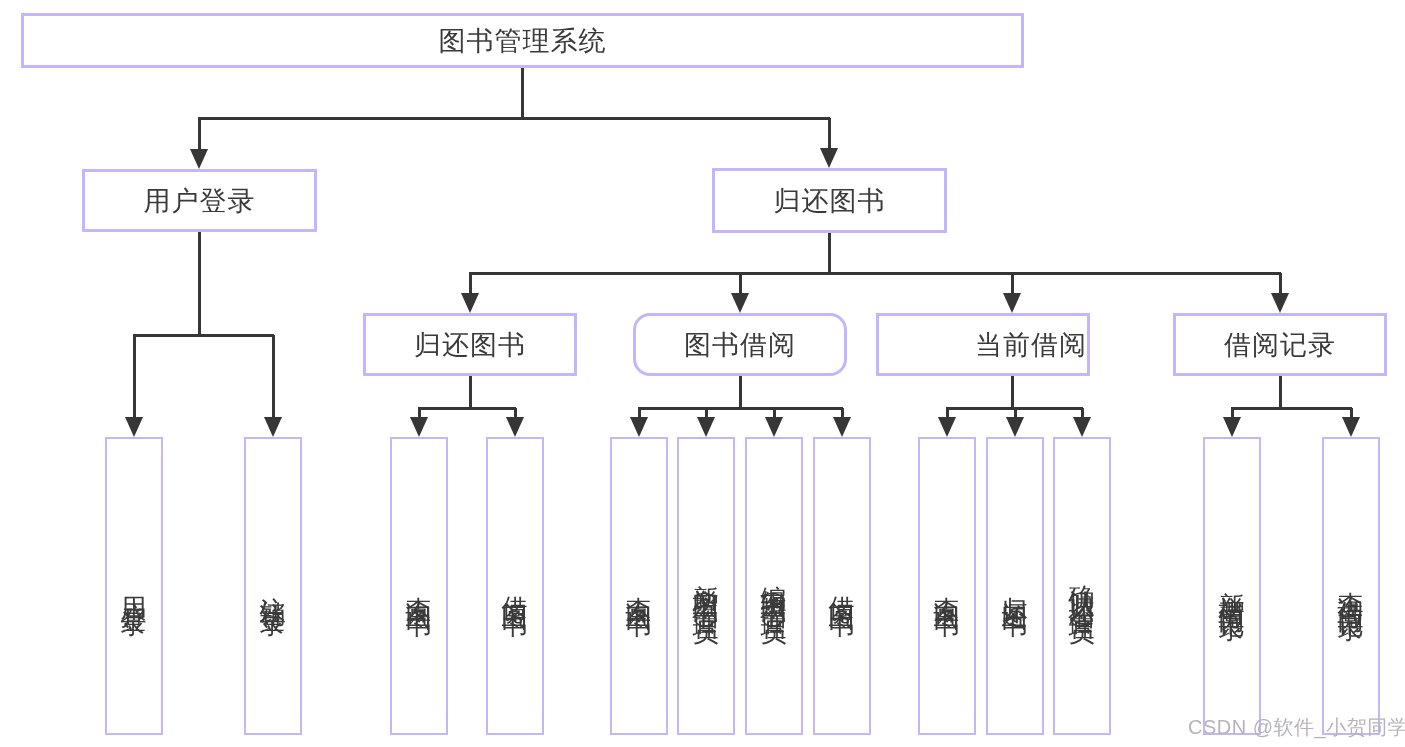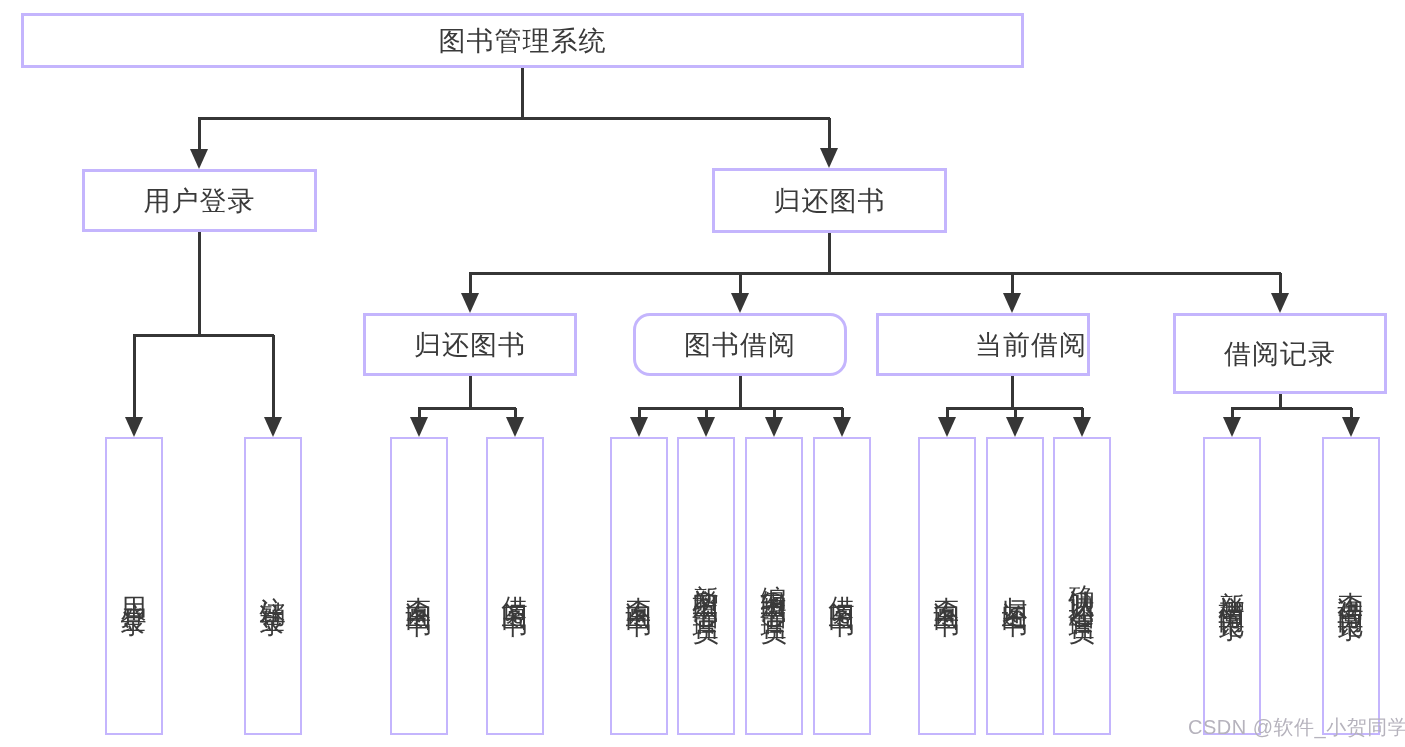--- a/index.html
+++ b/index.html
@@ -100,21 +100,21 @@
 
   <div class="node" style="left:363px;top:313px;width:214px;height:63px;">
     <span class="hlabel">归还图书</span>
   </div>
   <div class="node" style="left:633px;top:313px;width:214px;height:63px;border-radius:17px;">
     <span class="hlabel">图书借阅</span>
   </div>
   <div class="node" style="left:876px;top:313px;width:214px;height:63px;justify-content:flex-end;">
     <span class="hlabel">当前借阅</span>
   </div>
-  <div class="node" style="left:1173px;top:313px;width:214px;height:81px;">
+  <div class="node" style="left:1173px;top:313px;width:214px;height:63px;">
     <span class="hlabel">借阅记录</span>
   </div>
 
   <div class="node leaf" style="left:105px;top:437px;width:58px;height:298px;">
     <span class="vtext">用户登录</span>
   </div>
   <div class="node leaf" style="left:244px;top:437px;width:58px;height:298px;">
     <span class="vtext">注销登录</span>
   </div>
   <div class="node leaf" style="left:390px;top:437px;width:58px;height:298px;">

